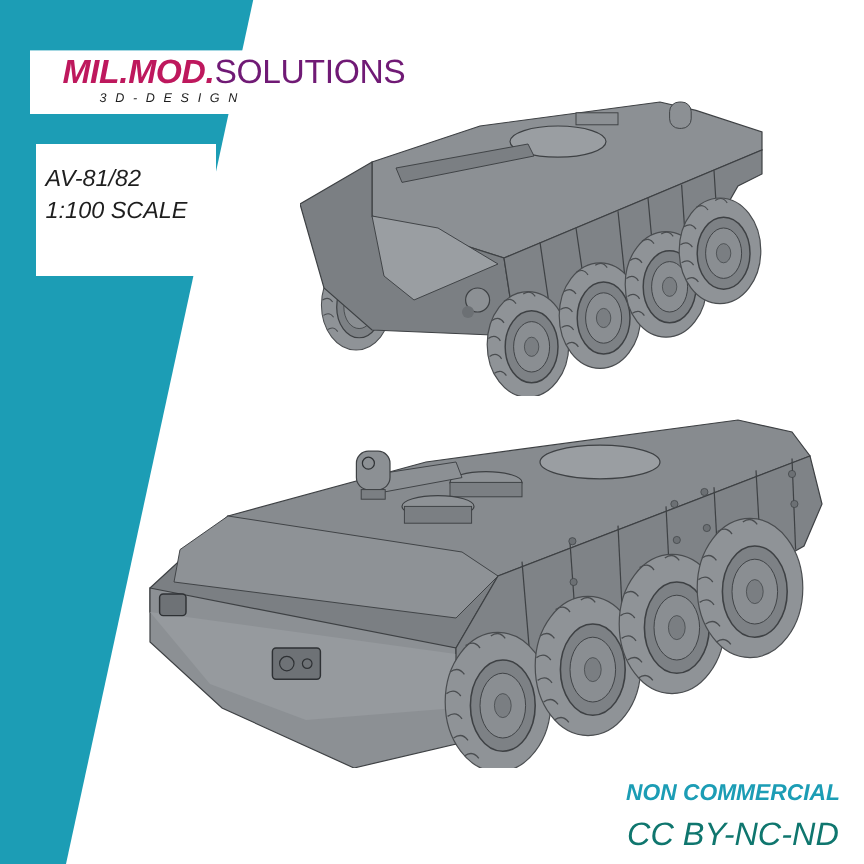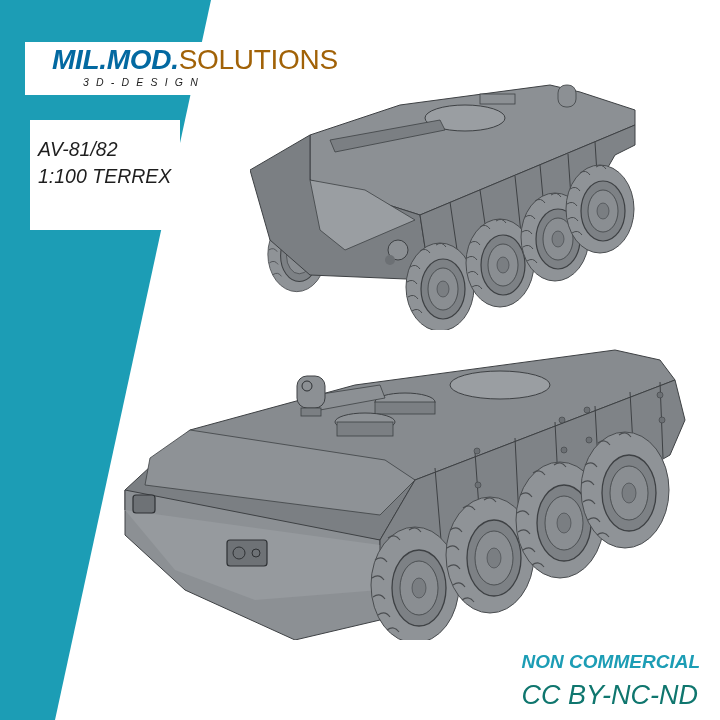--- a/index.html
+++ b/index.html
@@ -1,26 +1,26 @@
 <!DOCTYPE html>
 <html><head>
 <meta charset="utf-8">
 <style>
   html, body { margin:0; padding:0; }
   body { width:720px; height:720px; position:relative; overflow:hidden; background:#ffffff; font-family:"Liberation Sans", sans-serif; }
   .teal-band { position:absolute; left:0; top:0; width:720px; height:720px; }
   .logo-box { position:absolute; left:25px; top:42px; width:340px; height:53px; background:#ffffff; }
   .logo-main { position:absolute; left:27px; top:1px; font-size:28px; line-height:34px; white-space:nowrap; letter-spacing:-0.3px; }
-  .logo-brand { color:#0369a1; font-weight:bold; font-style:italic; }
-  .logo-rest { color:#a16207; font-weight:normal; }
+  .logo-brand { color:#be185d; font-weight:bold; font-style:italic; }
+  .logo-rest { color:#701a75; font-weight:normal; }
   .logo-sub { position:absolute; left:58px; top:34px; font-size:10.5px; letter-spacing:7.2px; color:#1e1e1e; font-style:italic; white-space:nowrap; }
   .spec-box { position:absolute; left:30px; top:120px; width:150px; height:110px; background:#ffffff; }
   .spec-lines { position:absolute; left:8px; top:16px; font-size:19.5px; line-height:27px; font-style:italic; color:#1e1e1e; white-space:nowrap; }
   .spec-line { display:block; }
-  .license { position:absolute; right:20px; top:650px; text-align:left; }
+  .license { position:absolute; right:20px; top:650px; text-align:center; }
   .license-nc { display:block; font-size:19px; font-weight:bold; font-style:italic; color:#1c9db5; line-height:24px; }
   .license-cc { display:block; font-size:27px; font-style:italic; color:#0f766e; line-height:34px; margin-top:4px; }
   .vehicle { position:absolute; }
 </style>
 </head>
 <body>
 
 <svg class="teal-band" viewBox="0 0 720 720">
   <polygon points="0,0 211,0 55,720 0,720" fill="#1c9db5"></polygon>
 </svg>
@@ -28,21 +28,21 @@
 <div class="logo-box">
   <div class="logo-main">
     <span class="logo-brand">MIL.MOD.</span><span class="logo-rest">SOLUTIONS</span>
   </div>
   <div class="logo-sub">3D-DESIGN</div>
 </div>
 
 <div class="spec-box">
   <div class="spec-lines">
     <span class="spec-line">AV-81/82</span>
-    <span class="spec-line">1:100 TERREX</span>
+    <span class="spec-line">1:100 SCALE</span>
   </div>
 </div>
 
 <svg class="vehicle" style="left:250px;top:80px;" width="390" height="250" viewBox="0 0 390 250">
   <defs>
     <g id="wheelA">
       <ellipse cx="0" cy="0" rx="34" ry="44" fill="#8f9397" stroke="#4a4d50" stroke-width="1"></ellipse>
       <ellipse cx="3" cy="2" rx="22" ry="30" fill="#7d8185" stroke="#3e4144" stroke-width="1.2"></ellipse>
       <ellipse cx="3" cy="2" rx="15" ry="21" fill="#8a8e92" stroke="#3e4144" stroke-width="0.8"></ellipse>
       <ellipse cx="3" cy="2" rx="6" ry="8" fill="#7a7e82" stroke="#3e4144" stroke-width="0.6"></ellipse>

